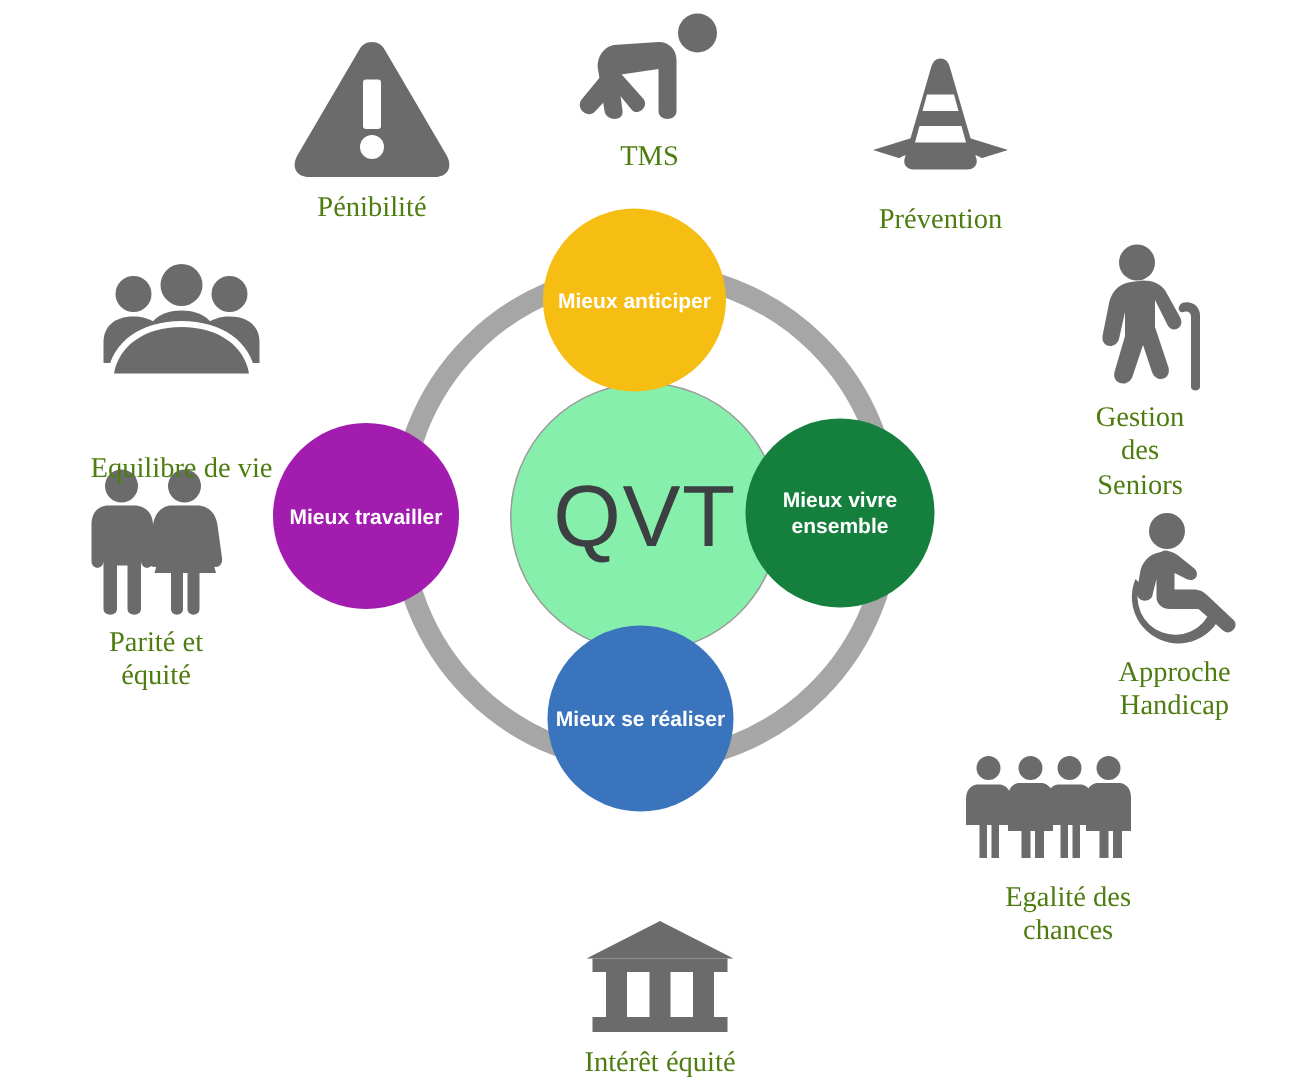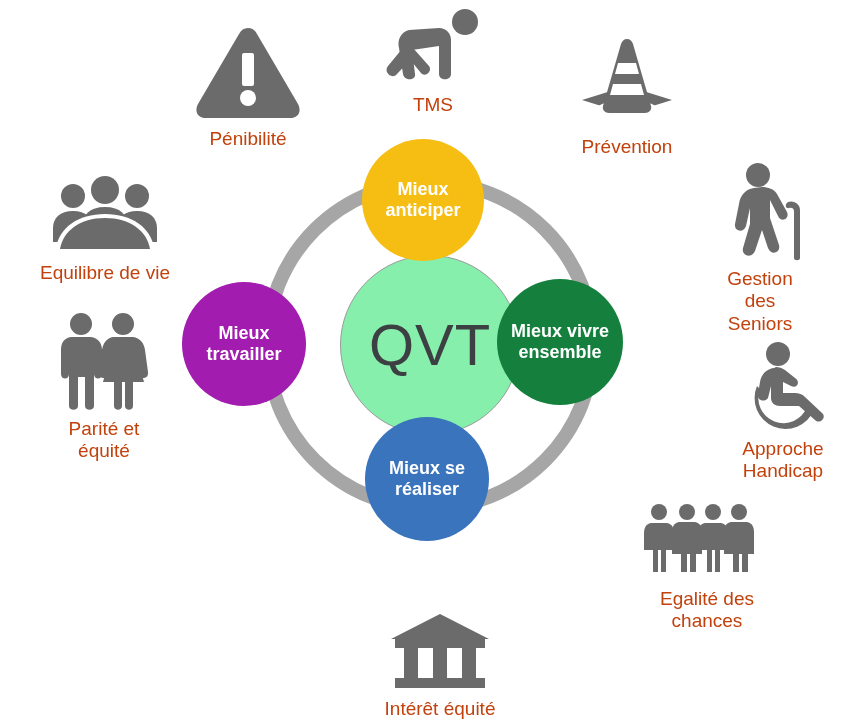--- a/index.html
+++ b/index.html
@@ -63,21 +63,21 @@
   }
 
   .node {
     position: absolute;
     border-radius: 50%;
     display: flex;
     align-items: center;
     justify-content: center;
     text-align: center;
     color: #ffffff;
-    font-size: 18px;
+    font-size: 14px;
     font-weight: bold;
     line-height: 1.18;
     box-sizing: border-box;
     padding: 4px;
   }
   .node-top    { left: 137px; top: -1px;  width: 122px; height: 122px; }
   .node-right  { left: 272px; top: 139px; width: 126px; height: 126px; }
   .node-bottom { left: 140px; top: 277px; width: 124px; height: 124px; }
   .node-left   { left: -43px; top: 142px; width: 124px; height: 124px; }
 
@@ -85,37 +85,38 @@
   .sat {
     position: absolute;
     display: flex;
     flex-direction: column;
     align-items: center;
     text-align: center;
   }
   .sat-label {
     margin-top: 6px;
     font-size: 19px;
-    color: #c2410c;
+    color: #4d7c0f;
     line-height: 1.18;
     white-space: pre-line;
+    font-family: Liberation Serif, serif;
   }
   .ico { display: block; }
   .ico svg { display: block; }
 
   .sat-penibilite   { left: 173px; top: 22px;  width: 150px; }
   .sat-tms          { left: 368px; top: 8px;   width: 130px; }
   .sat-prevention   { left: 552px; top: 30px;  width: 150px; }
   .sat-seniors      { left: 690px; top: 162px; width: 140px; }
   .sat-handicap     { left: 710px; top: 342px; width: 146px; }
   .sat-egalite      { left: 604px; top: 502px; width: 150px; align-items: flex-end; }
   .sat-interet      { left: 350px; top: 612px; width: 180px; }
   .sat-bienetre     { left: 110px; top: 500px; width: 150px; }
   .sat-parite       { left: 30px;  top: 312px; width: 148px; }
-  .sat-equilibre    { left: 16px;  top: 176px; width: 178px; }
+  .sat-equilibre    { left: 32px;  top: 176px; width: 178px; gap: 40px; }
 </style>
 </head>
 <body>
 
 <div id="canvas">
 
   <div class="wheel">
 
     <div class="ring" style="border-color: rgb(166, 166, 166);"></div>
 

